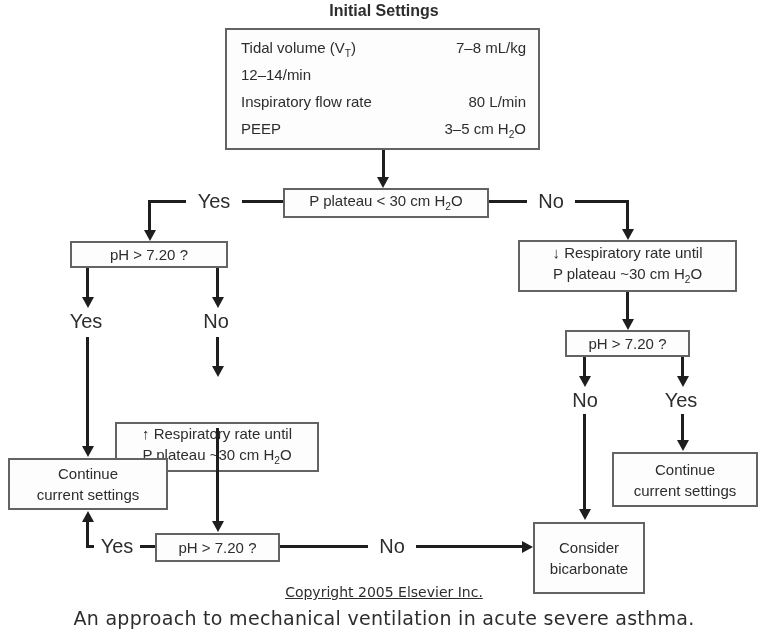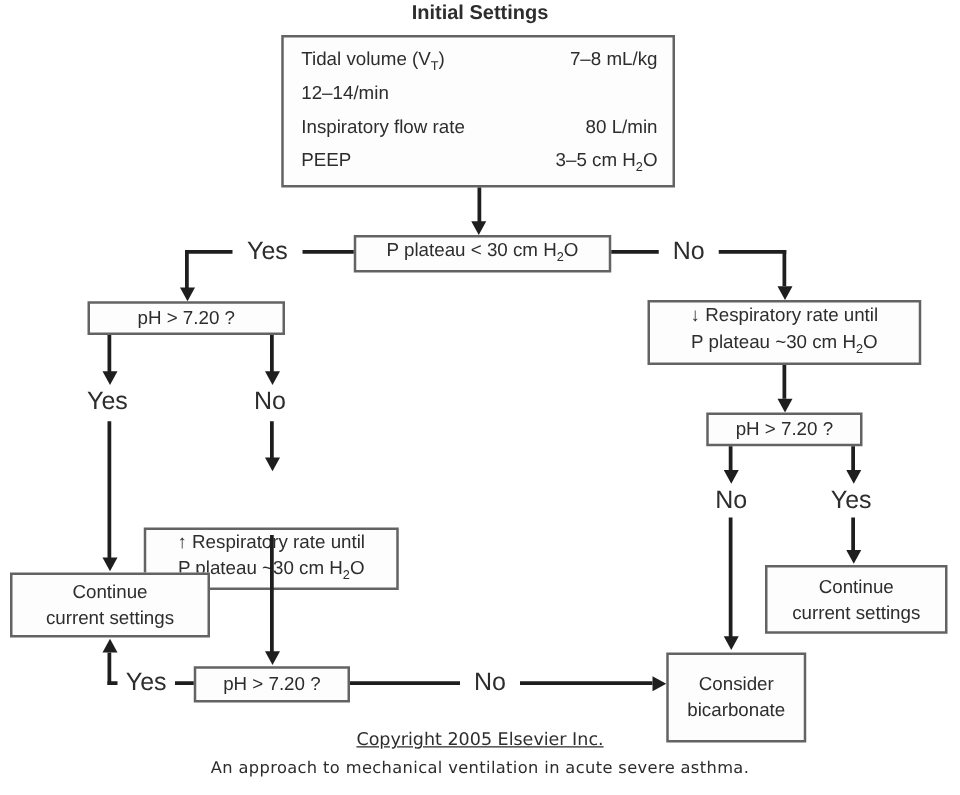--- a/index.html
+++ b/index.html
@@ -23,21 +23,21 @@
             border-top:11px solid var(--line,#1e1e1e);}
   .arr.up{border-left:6px solid transparent;border-right:6px solid transparent;
           border-bottom:11px solid var(--line,#1e1e1e);}
   .arr.right{border-top:6px solid transparent;border-bottom:6px solid transparent;
              border-left:11px solid var(--line,#1e1e1e);}
   .elabel{position:absolute;font-size:20px;text-align:center;line-height:18px;
           background:var(--background,#ffffff);}
   .footer1{position:absolute;left:0;top:584px;width:768px;text-align:center;
            font-family:"DejaVu Sans",sans-serif;font-size:14px;text-decoration:underline;}
   .footer2{position:absolute;left:0;top:607px;width:768px;text-align:center;
-           font-family:"DejaVu Sans",sans-serif;font-size:13px;letter-spacing:0.3px;}
+           font-family:"DejaVu Sans",sans-serif;font-size:19px;letter-spacing:0.3px;}
 </style>
 </head>
 <body>
 
 <div class="canvas">
 
   <div class="title">Initial Settings</div>
 
   <div class="settings">
     <div class="srow">

